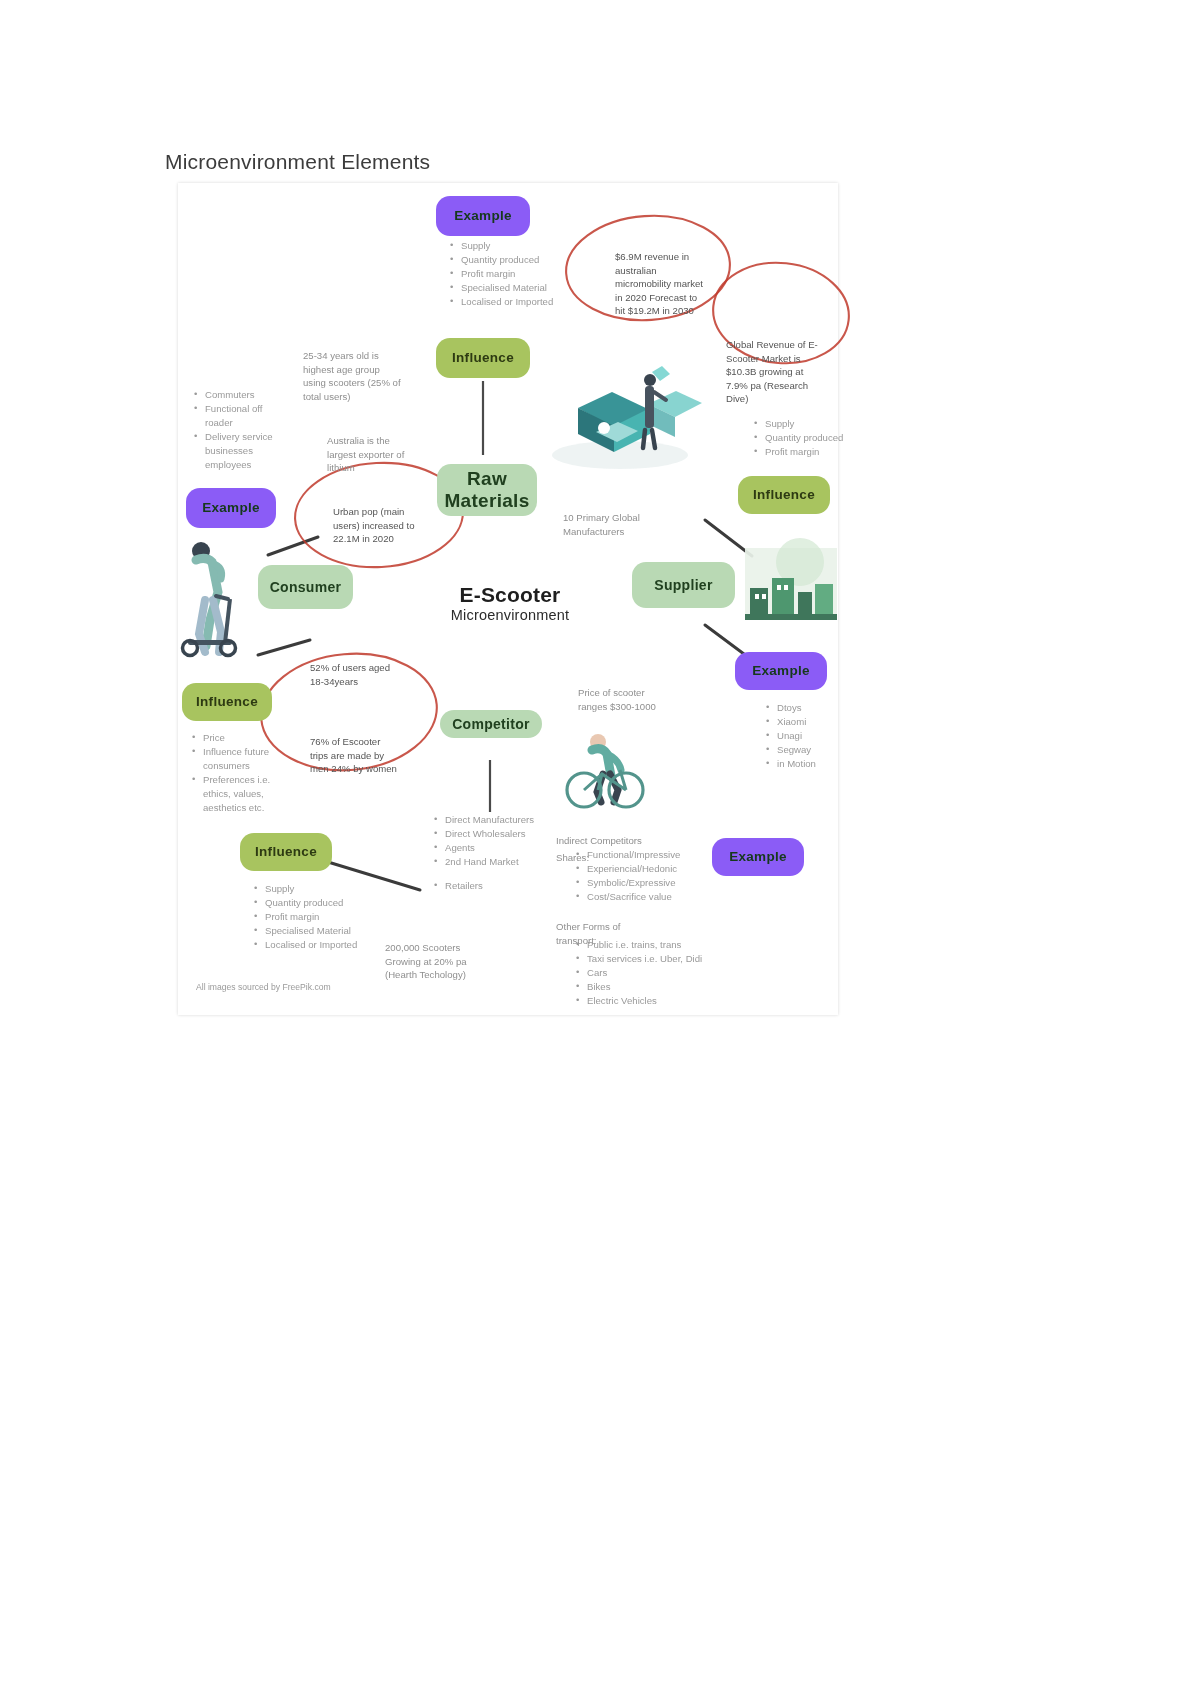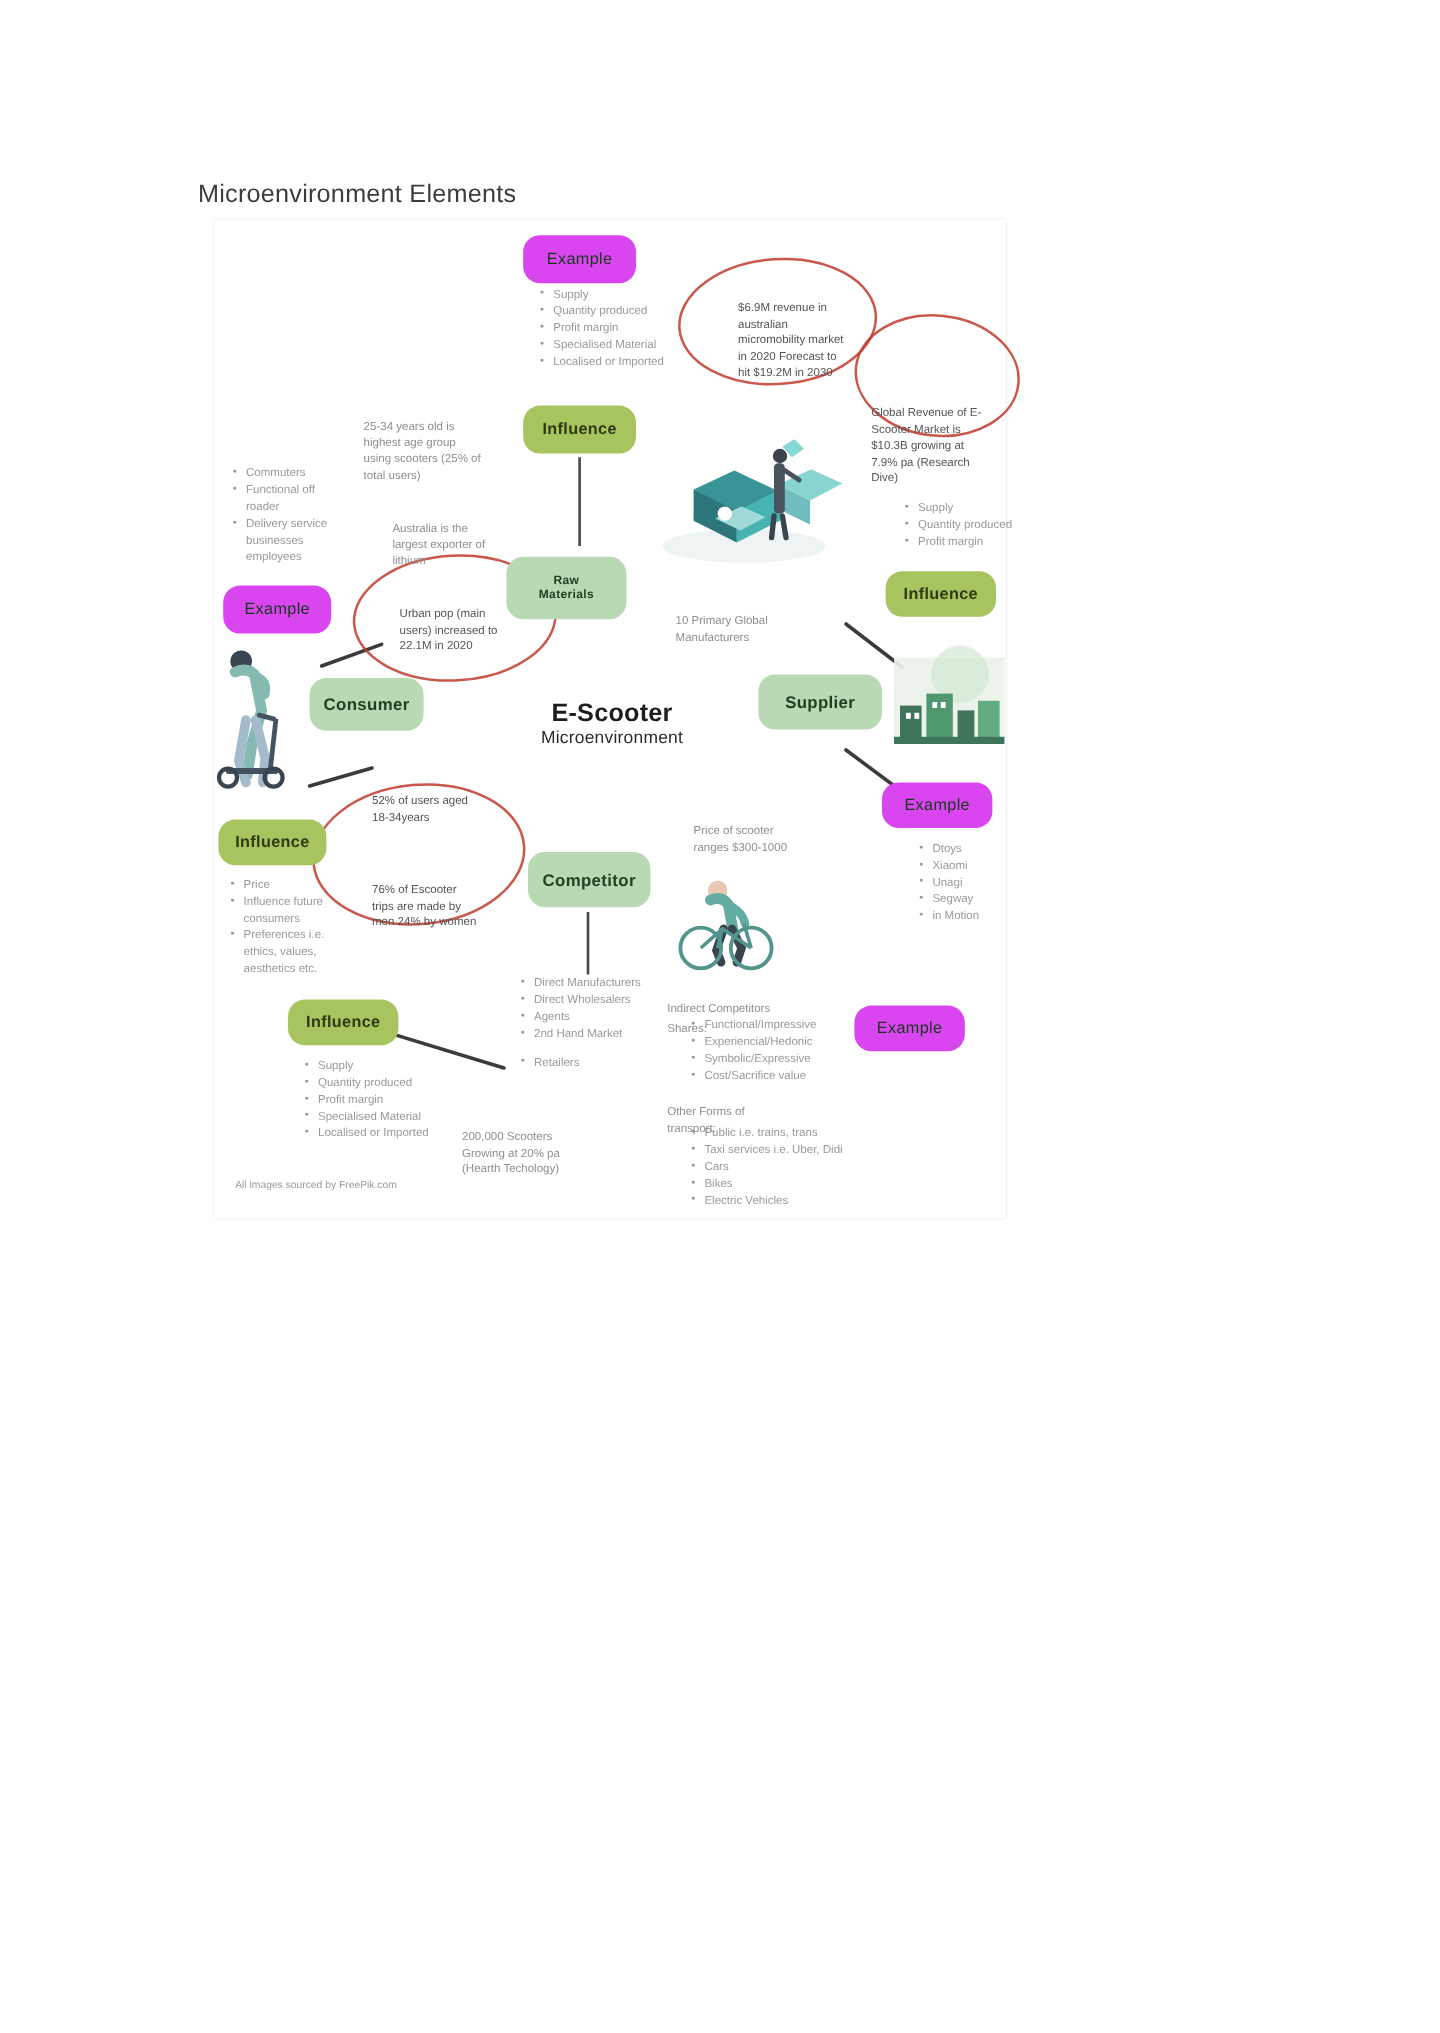--- a/index.html
+++ b/index.html
@@ -4,21 +4,21 @@
 <style>
   html,body{margin:0;padding:0;background:#ffffff;}
   body{width:1200px;height:1694px;position:relative;font-family:"Liberation Sans",sans-serif;color:#3d3d3d;}
   #canvas{position:absolute;left:0;top:0;width:1200px;height:1694px;}
   .page-title{position:absolute;left:165px;top:150px;font-size:21px;color:#3c3c3c;letter-spacing:.2px;}
   .board{position:absolute;left:178px;top:183px;width:660px;height:832px;background:#fff;
          box-shadow:0 0 3px rgba(0,0,0,.16);}
   
   .pill{position:absolute;border-radius:14px;display:flex;align-items:center;justify-content:center;
         font-size:13.5px;letter-spacing:.3px;text-align:center;line-height:1.15;}
-  .pill.dark{background:#d946ef;color:#16391c;font-weight:400;}
+  .pill.dark{background:#8b5cf6;color:#16391c;font-weight:700;}
   .pill.olive{background:#a8c45f;color:#2d3a12;font-weight:600;}
   .pill.light{background:#b9d9b4;color:#20401f;font-weight:600;}
   
   .txt{position:absolute;font-size:9.6px;line-height:1.42;color:#8f8f8f;margin-top:16px;}
   .txt.dk{color:#555;}
   ul.bl{position:absolute;margin:1px;padding:0 0 0 13px;font-size:9.6px;line-height:1.45;color:#9a9a9a;list-style:none;}
   ul.bl li{position:relative;padding-left:11px;}
   ul.bl li:before{content:"•";position:absolute;left:0;top:-1px;color:#9a9a9a;}
   
   .center-title{position:absolute;text-align:center;}
@@ -121,21 +121,21 @@
     <li>Quantity produced</li>
     <li>Profit margin</li>
     <li>Specialised Material</li>
     <li>Localised or Imported</li>
   </ul>
 
   <div class="pill olive" style="left:436px;top:338px;width:94px;height:40px;">
     <span>Influence</span>
   </div>
 
-  <div class="pill light" style="left:422px;top:464px;width:100px;height:52px;white-space:pre-line;font-size:10px;">
+  <div class="pill light" style="left:437px;top:464px;width:100px;height:52px;white-space:pre-line;font-size:19px;">
     <span>Raw
 Materials</span>
   </div>
 
   <div class="txt" style="left:327px;top:418px;width:92px;">Australia is the largest exporter of lithium</div>
 
   <div class="txt dk" style="left:615px;top:234px;width:92px;">$6.9M revenue in australian micromobility market in 2020 Forecast to hit $19.2M in 2030</div>
 
   <div class="txt dk" style="left:726px;top:322px;width:95px;">Global Revenue of E-Scooter Market is $10.3B growing at 7.9% pa (Research Dive)</div>
 
@@ -197,21 +197,21 @@
     <li>Preferences i.e. ethics, values, aesthetics etc.</li>
   </ul>
 
   <div class="center-title" style="left:420px;top:583px;width:180px;">
     <div class="l1">E-Scooter</div>
     <div class="l2">Microenvironment</div>
   </div>
 
   <div class="txt" style="left:578px;top:670px;width:95px;">Price of scooter ranges $300-1000</div>
 
-  <div class="pill light" style="left:440px;top:710px;width:102px;height:46px;font-size:14px;">
+  <div class="pill light" style="left:440px;top:710px;width:102px;height:28px;font-size:14px;">
     <span>Competitor</span>
   </div>
 
   <ul class="bl" style="left:420px;top:812px;width:125px;">
     <li>Direct Manufacturers</li>
     <li>Direct Wholesalers</li>
     <li>Agents</li>
     <li>2nd Hand Market</li>
   </ul>
   <ul class="bl" style="left:420px;top:878px;width:110px;">

